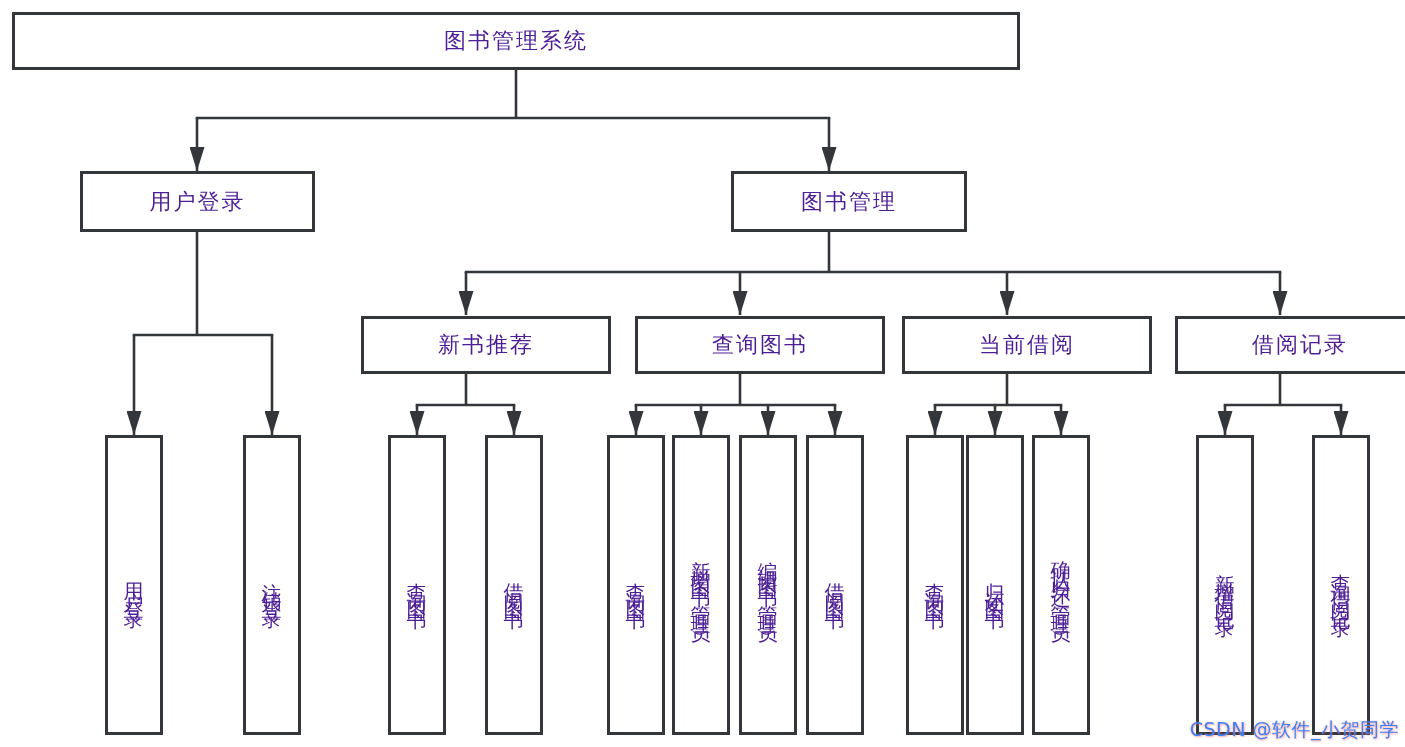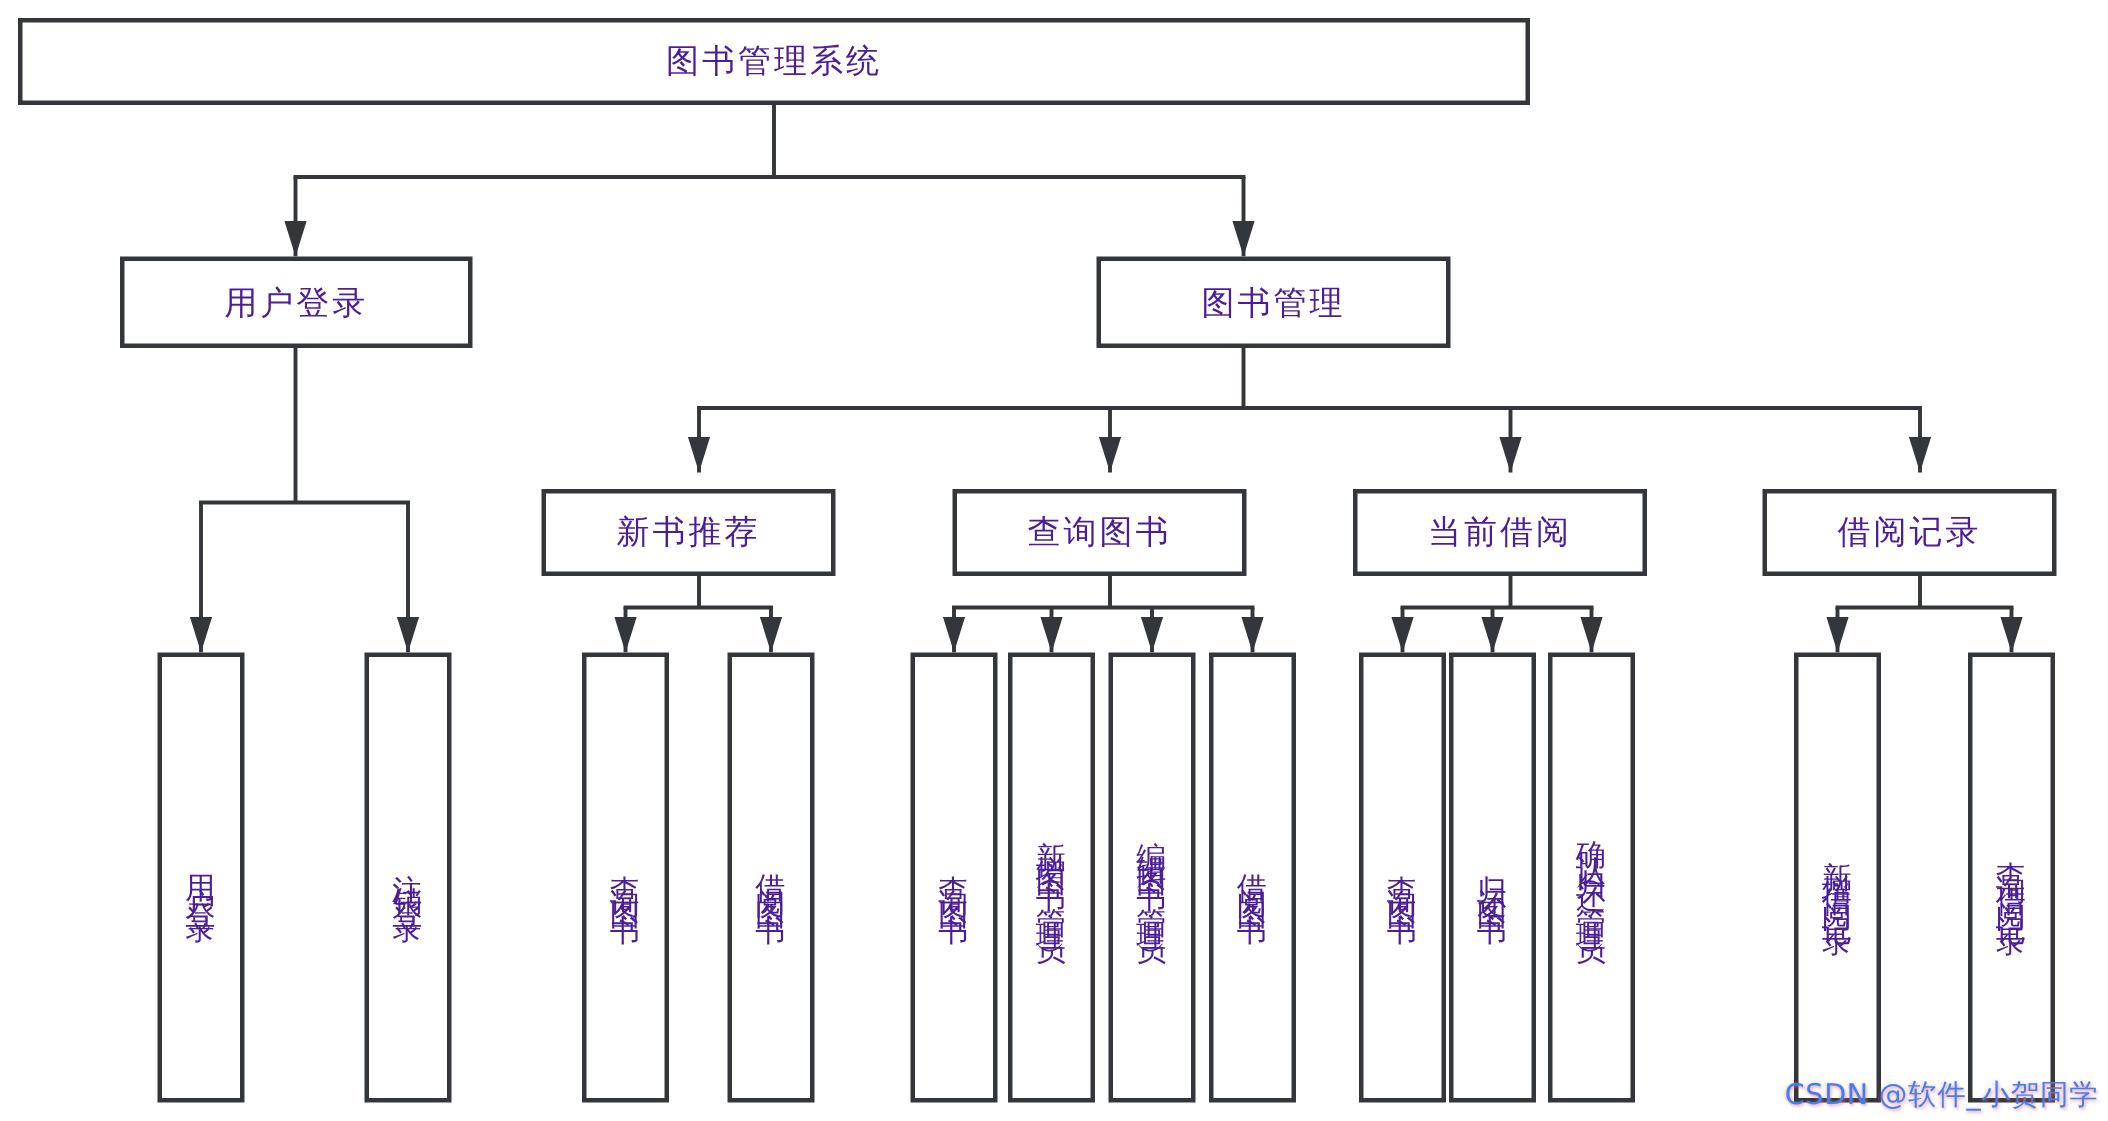--- a/index.html
+++ b/index.html
@@ -35,21 +35,21 @@
     border: 3px solid #33363b;
     display: flex;
     align-items: center;
     justify-content: center;
     color: #4c1d95;
     z-index: 2;
   }
   .h-box { font-size: 22px; letter-spacing: 2px; white-space: nowrap; }
   .root-box  { left: 12px;  top: 12px;  width: 1008px; height: 58px; }
   .l2-box    { top: 171px; height: 61px; }
-  .l3-box    { top: 326px; width: 196px; height: 58px; }
+  .l3-box    { top: 316px; width: 250px; height: 58px; }
   .leaf-box {
     top: 435px;
     width: 58px;
     height: 300px;
     writing-mode: vertical-rl;
     text-orientation: mixed;
     font-size: 20px;
     letter-spacing: 9px;
     line-height: 1;
   }

